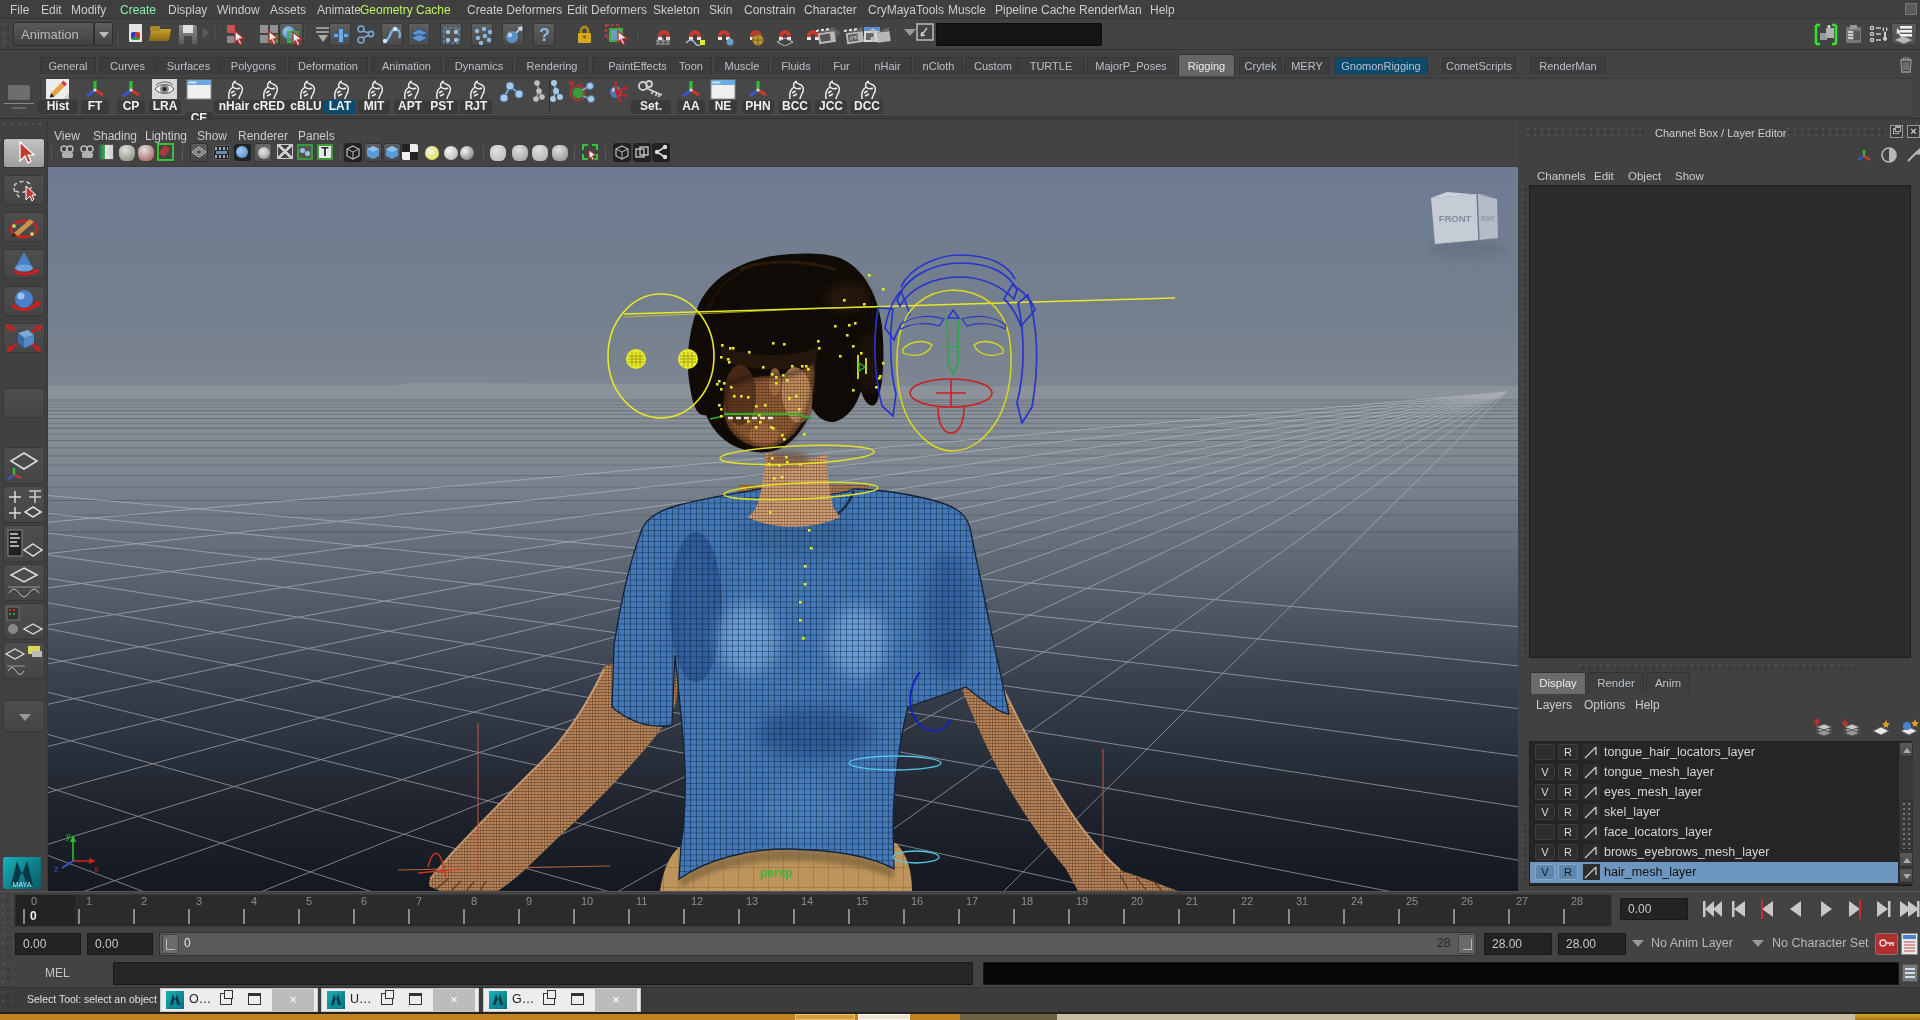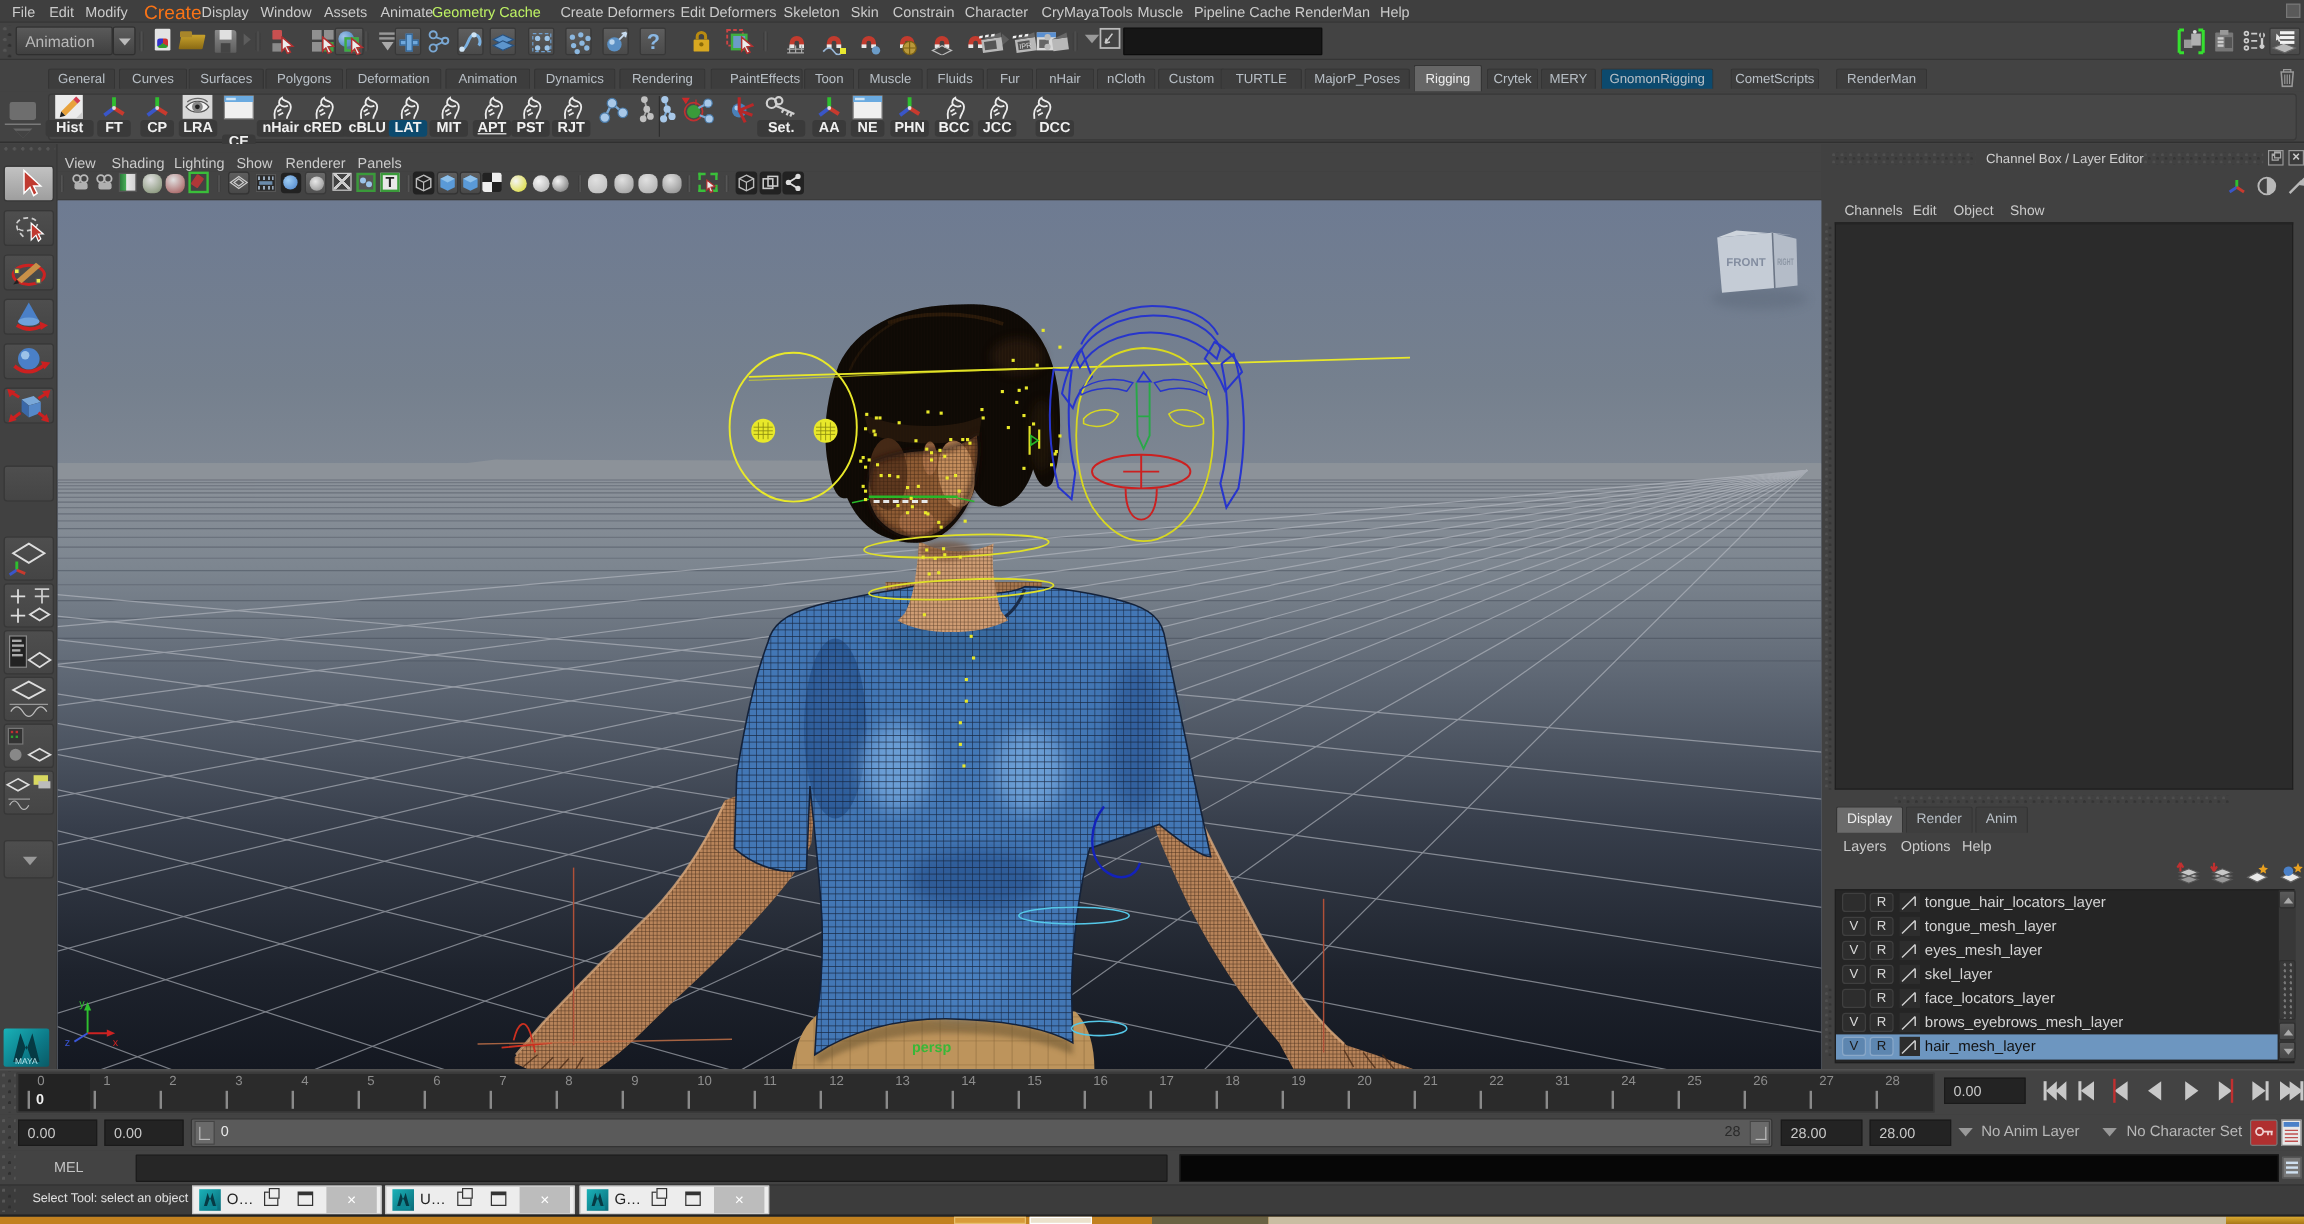--- a/index.html
+++ b/index.html
@@ -4,21 +4,21 @@
 html,body{width:1920px;height:1020px;overflow:hidden;background:#434343;font-family:"Liberation Sans",sans-serif;}
 .abs{position:absolute;}
 #stage{position:relative;width:1920px;height:1020px;background:#434343;overflow:hidden;}
 .txt{position:absolute;white-space:nowrap;}
 </style></head><body>
 <div id="stage">
 <div class="abs" style="left:0;top:0;width:1920px;height:19px;background:#3f3f3f;border-bottom:1px solid #363636;"></div>
 <span class="txt" style="left:10px;top:3px;font-size:12px;color:#cbcbcb;">File</span>
 <span class="txt" style="left:41px;top:3px;font-size:12px;color:#cbcbcb;">Edit</span>
 <span class="txt" style="left:71px;top:3px;font-size:12px;color:#cbcbcb;">Modify</span>
-<span class="txt" style="left:120px;top:3px;font-size:16px;color:#f97316;">Create</span>
+<span class="txt" style="left:120px;top:3px;font-size:12px;color:#86efac;">Create</span>
 <span class="txt" style="left:168px;top:3px;font-size:12px;color:#cbcbcb;">Display</span>
 <span class="txt" style="left:217px;top:3px;font-size:12px;color:#cbcbcb;">Window</span>
 <span class="txt" style="left:270px;top:3px;font-size:12px;color:#cbcbcb;">Assets</span>
 <span class="txt" style="left:317px;top:3px;font-size:12px;color:#cbcbcb;">Animate</span>
 <span class="txt" style="left:360px;top:3px;font-size:12px;color:#bef264;">Geometry Cache</span>
 <span class="txt" style="left:467px;top:3px;font-size:12px;color:#cbcbcb;">Create Deformers</span>
 <span class="txt" style="left:567px;top:3px;font-size:12px;color:#cbcbcb;">Edit Deformers</span>
 <span class="txt" style="left:653px;top:3px;font-size:12px;color:#cbcbcb;">Skeleton</span>
 <span class="txt" style="left:709px;top:3px;font-size:12px;color:#cbcbcb;">Skin</span>
 <span class="txt" style="left:744px;top:3px;font-size:12px;color:#cbcbcb;">Constrain</span>
@@ -348,21 +348,21 @@
         <path d="M7 20 C6 14 8 10 11 8 C10 6 11 3.5 13 2.5 C13 4.5 15 4.5 17 5.5 C20 6.5 21 9.5 20 12.5 C19 15.5 17 17.5 17 20 M11 8 C13 10 16 10 18 9 M9 14 l3.5 -2 M10 17 l4 -2" stroke="#ececec" stroke-width="1.5" fill="none"></path>
       </svg></div>
 <div class="abs" style="left:324px;top:100px;width:32px;height:14px;background:#0c4a6e;border-radius:3px;color:#f0f0f0;font-size:12px;font-weight:bold;text-align:center;line-height:13px;">LAT</div>
 <div class="abs" style="left:362px;top:79px;width:24px;height:21px;"><svg width="24" height="21">
         <path d="M7 20 C6 14 8 10 11 8 C10 6 11 3.5 13 2.5 C13 4.5 15 4.5 17 5.5 C20 6.5 21 9.5 20 12.5 C19 15.5 17 17.5 17 20 M11 8 C13 10 16 10 18 9 M9 14 l3.5 -2 M10 17 l4 -2" stroke="#ececec" stroke-width="1.5" fill="none"></path>
       </svg></div>
 <div class="abs" style="left:358px;top:100px;width:32px;height:14px;background:#3a3a3a;border-radius:3px;color:#f0f0f0;font-size:12px;font-weight:bold;text-align:center;line-height:13px;">MIT</div>
 <div class="abs" style="left:398px;top:79px;width:24px;height:21px;"><svg width="24" height="21">
         <path d="M7 20 C6 14 8 10 11 8 C10 6 11 3.5 13 2.5 C13 4.5 15 4.5 17 5.5 C20 6.5 21 9.5 20 12.5 C19 15.5 17 17.5 17 20 M11 8 C13 10 16 10 18 9 M9 14 l3.5 -2 M10 17 l4 -2" stroke="#ececec" stroke-width="1.5" fill="none"></path>
       </svg></div>
-<div class="abs" style="left:394px;top:100px;width:32px;height:14px;background:#3a3a3a;border-radius:3px;color:#f0f0f0;font-size:12px;font-weight:bold;text-align:center;line-height:13px;text-decoration:underline;">APT</div>
+<div class="abs" style="left:394px;top:100px;width:32px;height:14px;background:#3a3a3a;border-radius:3px;color:#f0f0f0;font-size:12px;font-weight:bold;text-align:center;line-height:13px;">APT</div>
 <div class="abs" style="left:430px;top:79px;width:24px;height:21px;"><svg width="24" height="21">
         <path d="M7 20 C6 14 8 10 11 8 C10 6 11 3.5 13 2.5 C13 4.5 15 4.5 17 5.5 C20 6.5 21 9.5 20 12.5 C19 15.5 17 17.5 17 20 M11 8 C13 10 16 10 18 9 M9 14 l3.5 -2 M10 17 l4 -2" stroke="#ececec" stroke-width="1.5" fill="none"></path>
       </svg></div>
 <div class="abs" style="left:426px;top:100px;width:32px;height:14px;background:#3a3a3a;border-radius:3px;color:#f0f0f0;font-size:12px;font-weight:bold;text-align:center;line-height:13px;">PST</div>
 <div class="abs" style="left:464px;top:79px;width:24px;height:21px;"><svg width="24" height="21">
         <path d="M7 20 C6 14 8 10 11 8 C10 6 11 3.5 13 2.5 C13 4.5 15 4.5 17 5.5 C20 6.5 21 9.5 20 12.5 C19 15.5 17 17.5 17 20 M11 8 C13 10 16 10 18 9 M9 14 l3.5 -2 M10 17 l4 -2" stroke="#ececec" stroke-width="1.5" fill="none"></path>
       </svg></div>
 <div class="abs" style="left:460px;top:100px;width:32px;height:14px;background:#3a3a3a;border-radius:3px;color:#f0f0f0;font-size:12px;font-weight:bold;text-align:center;line-height:13px;">RJT</div>
 <div class="abs" style="left:497px;top:79px;width:28px;height:21px;"><svg width="28" height="24">
         <g stroke="#7aa8d4" stroke-width="2">
@@ -439,21 +439,21 @@
         <path d="M7 20 C6 14 8 10 11 8 C10 6 11 3.5 13 2.5 C13 4.5 15 4.5 17 5.5 C20 6.5 21 9.5 20 12.5 C19 15.5 17 17.5 17 20 M11 8 C13 10 16 10 18 9 M9 14 l3.5 -2 M10 17 l4 -2" stroke="#ececec" stroke-width="1.5" fill="none"></path>
       </svg></div>
 <div class="abs" style="left:779px;top:100px;width:32px;height:14px;background:#3a3a3a;border-radius:3px;color:#f0f0f0;font-size:12px;font-weight:bold;text-align:center;line-height:13px;">BCC</div>
 <div class="abs" style="left:819px;top:79px;width:24px;height:21px;"><svg width="24" height="21">
         <path d="M7 20 C6 14 8 10 11 8 C10 6 11 3.5 13 2.5 C13 4.5 15 4.5 17 5.5 C20 6.5 21 9.5 20 12.5 C19 15.5 17 17.5 17 20 M11 8 C13 10 16 10 18 9 M9 14 l3.5 -2 M10 17 l4 -2" stroke="#ececec" stroke-width="1.5" fill="none"></path>
       </svg></div>
 <div class="abs" style="left:815px;top:100px;width:32px;height:14px;background:#3a3a3a;border-radius:3px;color:#f0f0f0;font-size:12px;font-weight:bold;text-align:center;line-height:13px;">JCC</div>
 <div class="abs" style="left:855px;top:79px;width:24px;height:21px;"><svg width="24" height="21">
         <path d="M7 20 C6 14 8 10 11 8 C10 6 11 3.5 13 2.5 C13 4.5 15 4.5 17 5.5 C20 6.5 21 9.5 20 12.5 C19 15.5 17 17.5 17 20 M11 8 C13 10 16 10 18 9 M9 14 l3.5 -2 M10 17 l4 -2" stroke="#ececec" stroke-width="1.5" fill="none"></path>
       </svg></div>
-<div class="abs" style="left:851px;top:100px;width:32px;height:14px;background:#3a3a3a;border-radius:3px;color:#f0f0f0;font-size:12px;font-weight:bold;text-align:center;line-height:13px;margin-left:12px;">DCC</div>
+<div class="abs" style="left:851px;top:100px;width:32px;height:14px;background:#3a3a3a;border-radius:3px;color:#f0f0f0;font-size:12px;font-weight:bold;text-align:center;line-height:13px;">DCC</div>
 <div class="abs" style="left:549px;top:80px;width:1px;height:34px;background:#2e2e2e;"></div>
 <div class="abs" style="left:0;top:120px;width:48px;height:771px;background:#414141;border-right:1px solid #383838;"></div>
 <div class="abs" style="left:2px;top:121px;width:44px;height:6px;background-image:radial-gradient(circle at 3px 3px,#565656 1.2px,transparent 1.5px);background-size:7px 6px;"></div>
 <div class="abs" style="left:3px;top:138px;width:42px;height:30px;background:linear-gradient(#c2c2c2,#9e9e9e);border:1px solid #373737;border-radius:3px;"><svg width="40" height="28">
         <path d="M16 3 L16 22 L21 17 L24 24 L27 22 L24 16 L30 16 Z" fill="#c03a30" stroke="#fff" stroke-width="1.2"></path>
       </svg></div>
 <div class="abs" style="left:3px;top:175px;width:42px;height:30px;background:linear-gradient(#4e4e4e,#454545);border:1px solid #373737;border-radius:3px;"><svg width="40" height="28">
         <path d="M10 10 C12 5 22 4 26 8 C29 11 26 15 20 16 C14 17 10 15 10 12 M10 12 C10 17 14 19 16 22" fill="none" stroke="#ccc" stroke-width="1.4" stroke-dasharray="4 3"></path>
         <path d="M22 10 L22 24 L26 20 L28 25 L30 23 L28 19 L32 19 Z" fill="#c03a30" stroke="#fff" stroke-width="1"></path>
       </svg></div>

